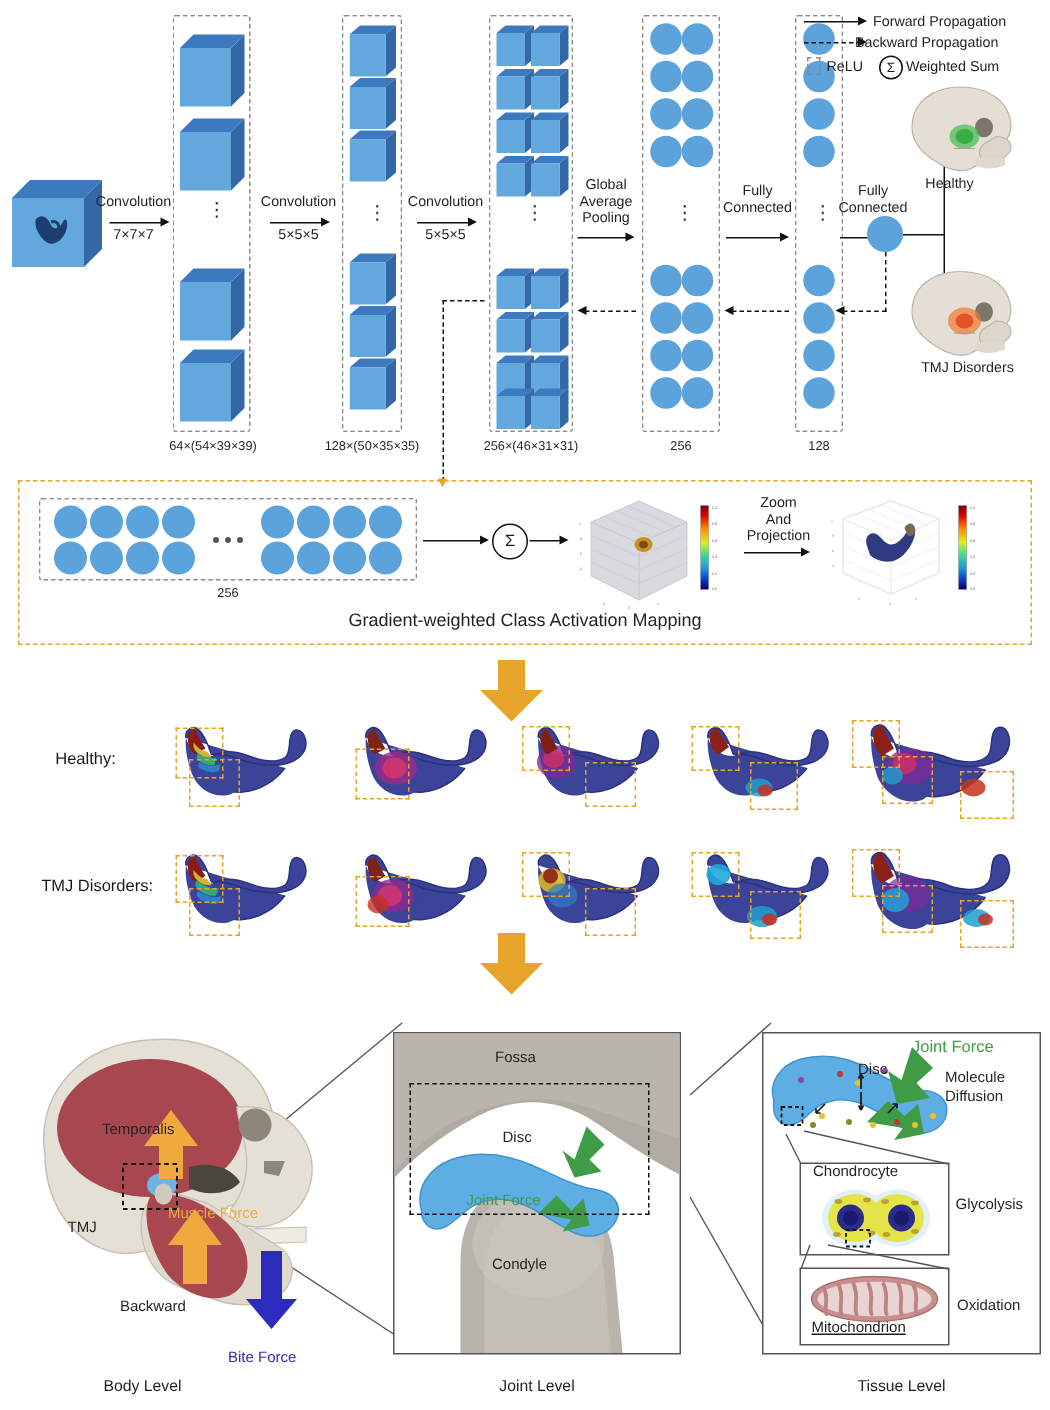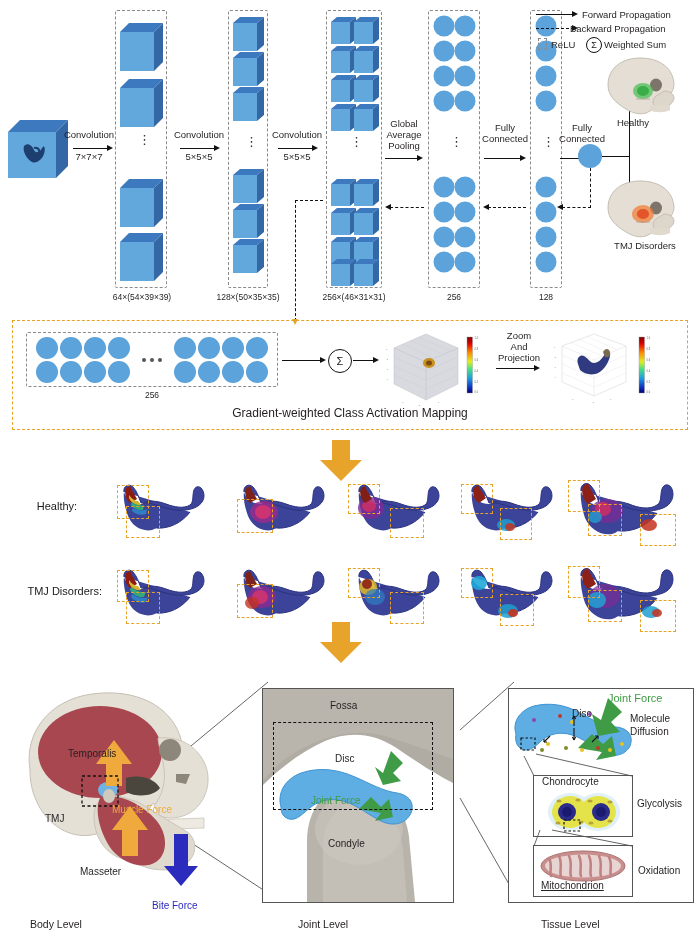--- a/index.html
+++ b/index.html
@@ -47,21 +47,21 @@
   
   .panel{position:absolute;border:1.1px solid #555;box-sizing:border-box;background:#fff;}
   .dbox{position:absolute;border:1.4px dashed #111;box-sizing:border-box;}
   .obox{position:absolute;border:1.5px dashed #e8a326;box-sizing:border-box;}
 
   .lbl{position:absolute;font-size:10px;color:#231f20;}
   .lbl-green{color:#3f9b45;}
   .lbl-orange{color:#f0a93c;}
   .lbl-blue{color:#2b2bbd;}
 
-  .levellbl{position:absolute;font-size:10.5px;color:#231f20;}
+  .levellbl{position:absolute;font-size:10.5px;color:#231f20;text-align:center;}
 </style>
 </head>
 <body>
 
 <div class="abs" style="left:8px;top:118px;width:62px;height:62px;">
   <svg width="62" height="62" viewBox="0 0 62 62">
     <polygon points="0,14 12,2 60,2 48,14" fill="#3d79bf"></polygon>
     <polygon points="48,14 60,2 60,48 48,60" fill="#3467a6"></polygon>
     <rect x="0" y="14" width="48" height="46" fill="#63a8dd"></rect>
     <path d="M16,28 C20,24 24,27 26,32 C28,36 32,34 34,30 C36,26 38,30 36,36 C34,42 28,46 24,44 C20,42 14,34 16,28 Z" fill="#1d3f70"></path>
@@ -702,21 +702,21 @@
     <g>
       <polygon points="166,156 180,156 180,188 190,188 173,208 156,188 166,188" fill="#2b2bbd"></polygon>
     </g>
 
     <rect x="74" y="98" width="36" height="30" fill="none" stroke="#111" stroke-width="1.3" stroke-dasharray="3,2.5"></rect>
   </svg>
 </div>
 <div class="lbl" style="left:68px;top:748px;">Temporalis</div>
 <div class="lbl" style="left:45px;top:813px;">TMJ</div>
 <div class="lbl lbl-orange" style="left:112px;top:804px;">Muscle Force</div>
-<div class="lbl" style="left:80px;top:866px;">Masseter</div>
+<div class="lbl" style="left:80px;top:866px;">Backward</div>
 <div class="lbl lbl-blue" style="left:152px;top:900px;font-weight:normal;">Bite Force</div>
 <div class="levellbl" style="left:30px;top:918px;width:130px;">Body Level</div>
 
 <div class="panel" style="left:262px;top:688px;width:192px;height:215px;"></div>
 <div class="abs" style="left:263px;top:689px;width:190px;height:213px;overflow:hidden;">
   <svg width="190" height="213" viewBox="0 0 190 213">
 
     <path d="M0,0 L190,0 L190,94 C170,84 150,70 132,58 C110,44 86,42 62,52 C40,62 18,78 0,96 Z" fill="#b0aca3"></path>
     <path d="M0,0 L190,0 L190,70 C166,62 140,52 118,46 C92,40 64,46 38,60 C22,68 10,80 0,92 Z" fill="#b9b5ac"></path>
 

